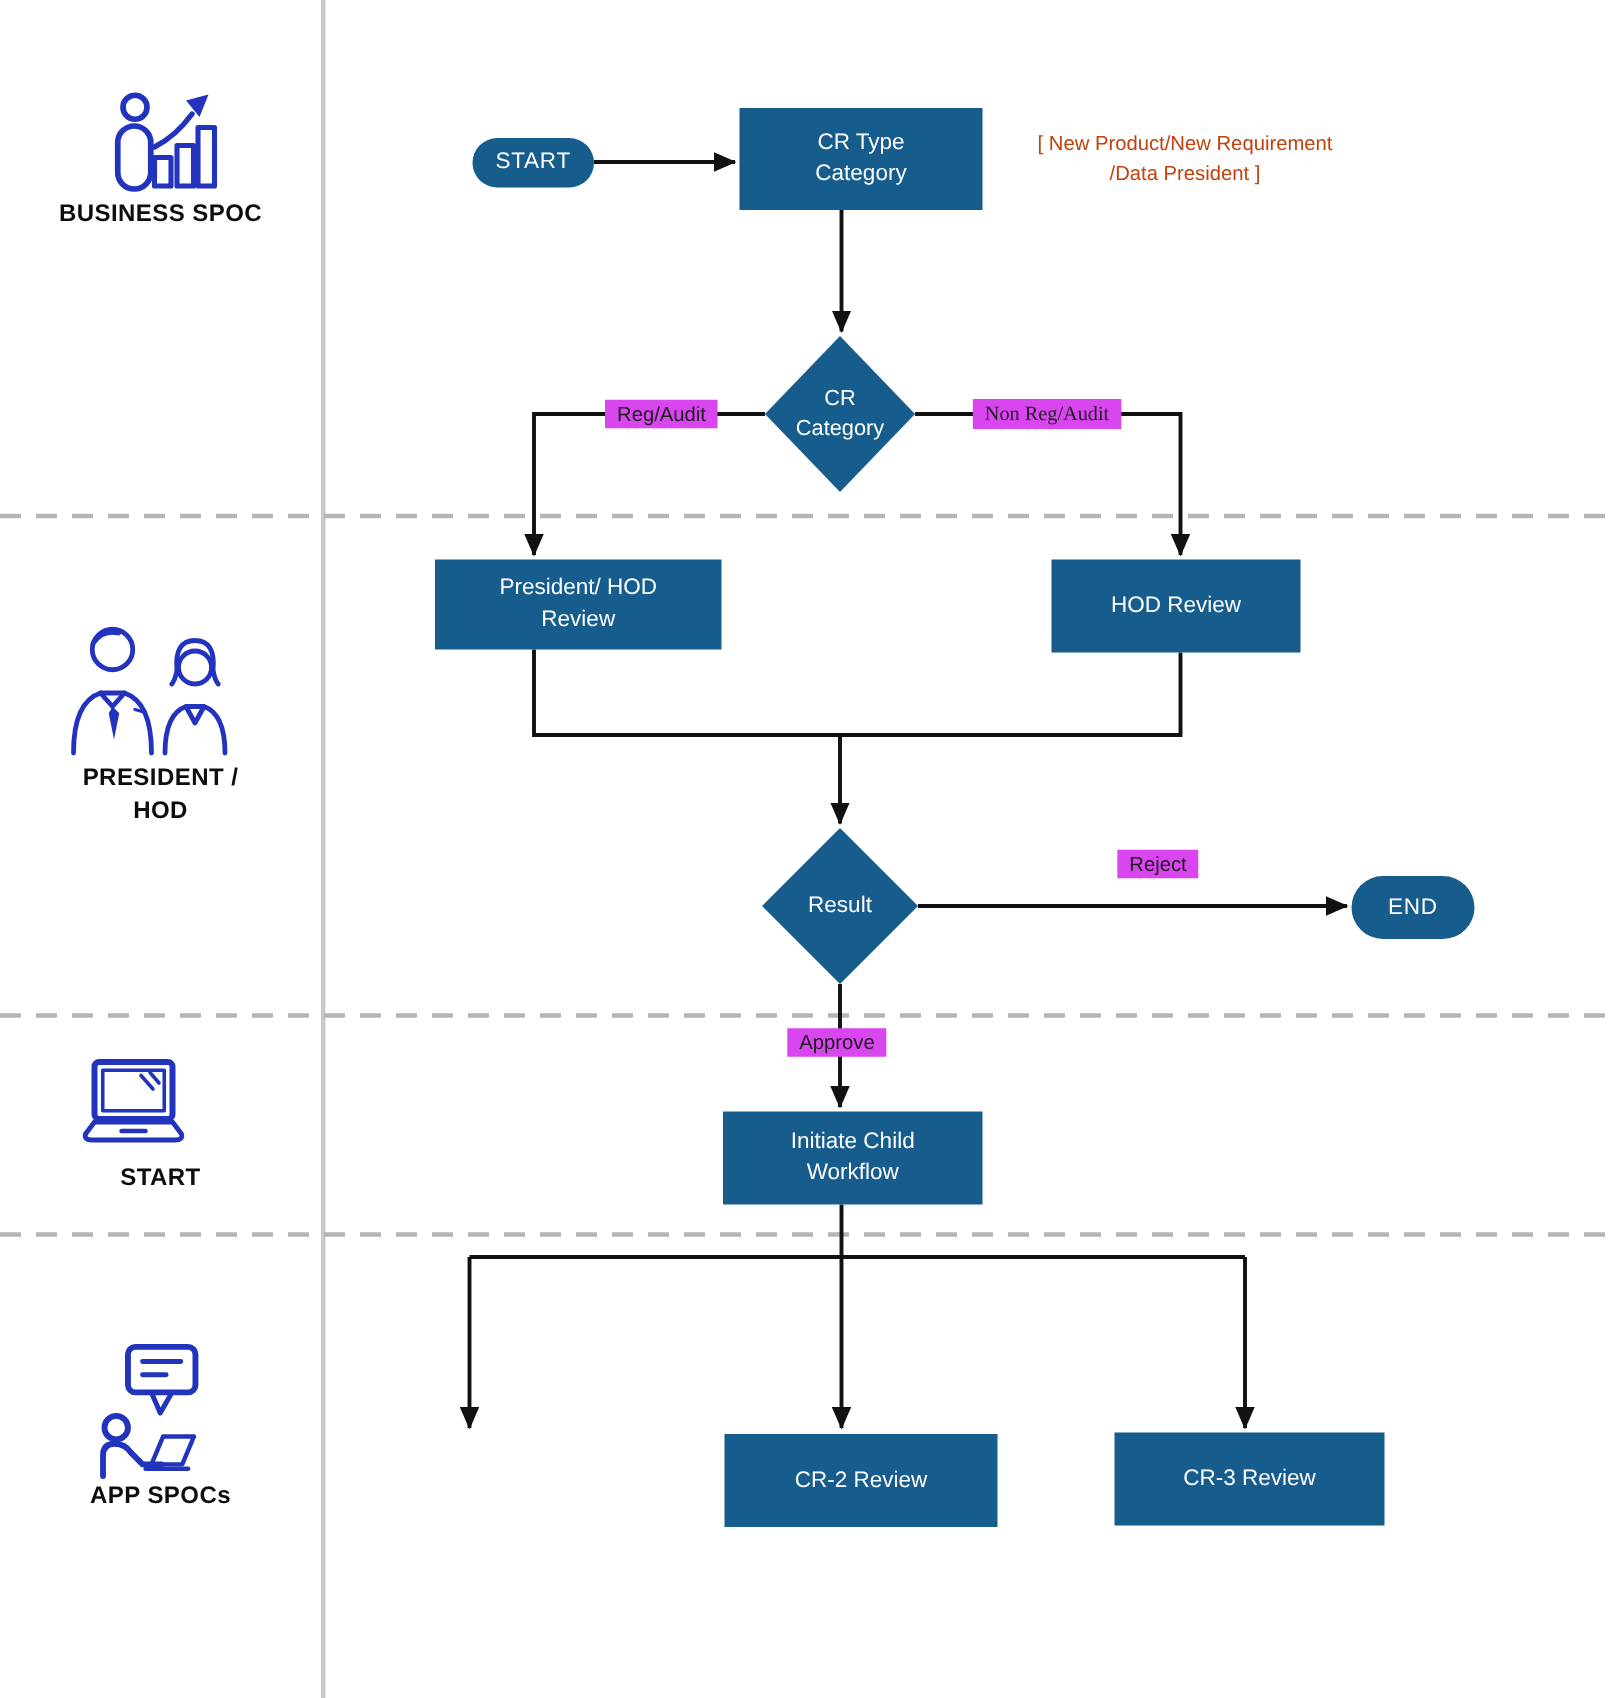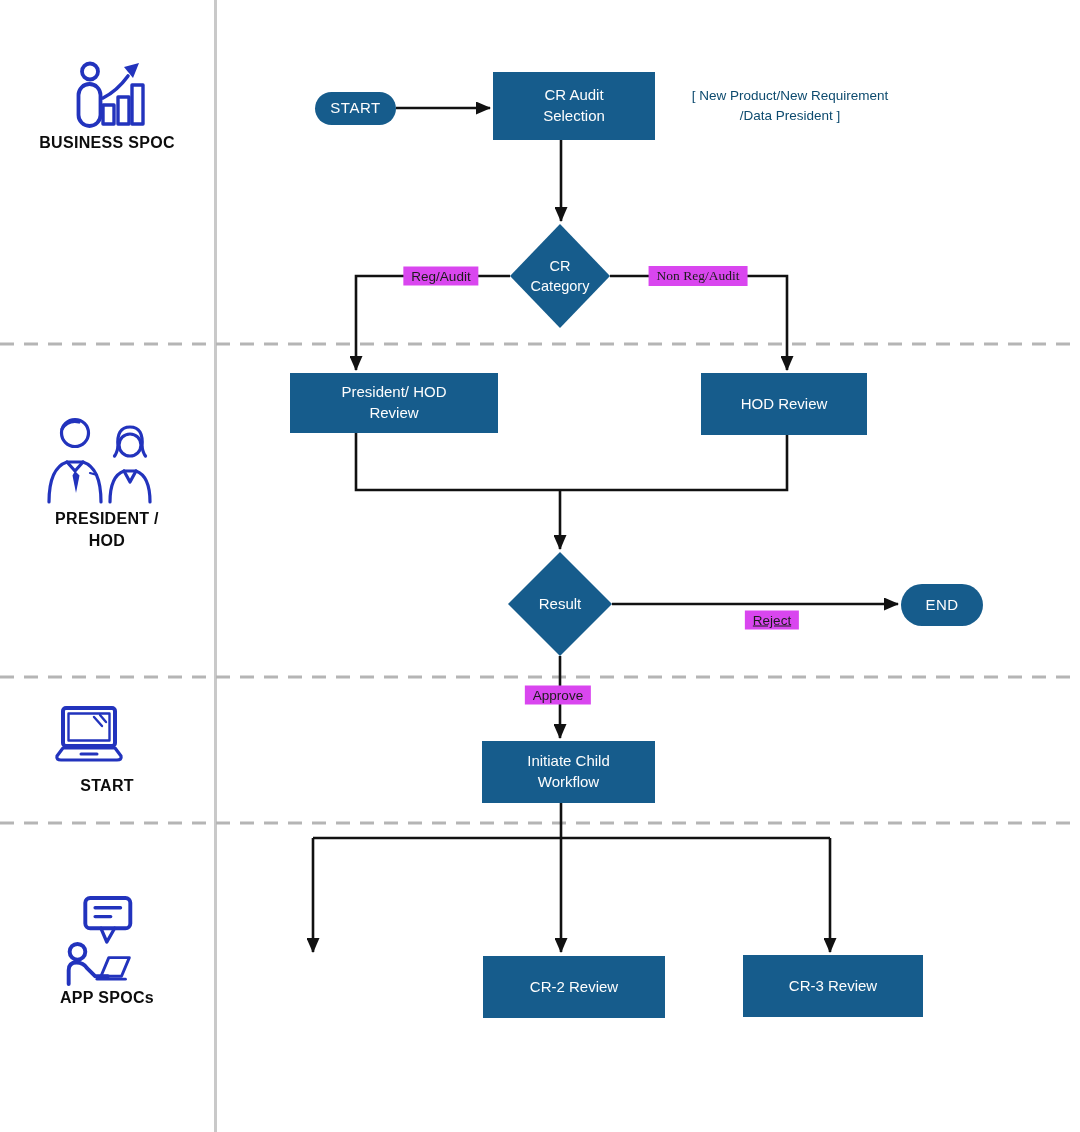--- a/index.html
+++ b/index.html
@@ -22,21 +22,21 @@
   .diamond{clip-path:polygon(50% 0,100% 50%,50% 100%,0 50%);font-size:14.5px;}
   .w72{max-width:72px;display:inline-block;}
   .w90{max-width:92px;display:inline-block;}
   .w110{max-width:112px;display:inline-block;}
   .w130{max-width:122px;display:inline-block;}
   .elabel{
     position:absolute;z-index:4;background:#d946ef;color:#1c1c1c;font-size:13.5px;
     padding:2px 8px;transform:translate(-50%,-50%);white-space:nowrap;
   }
   .annotation{
-    position:absolute;z-index:2;font-size:13.5px;color:#0c4a6e;
+    position:absolute;z-index:2;font-size:13.5px;color:#c2410c;
     text-align:center;line-height:1.5;
   }
 </style>
 </head>
 <body>
 
 <div class="canvas">
 
   <svg class="wires" width="1080" height="1132" viewBox="0 0 1080 1132">
     <defs>
@@ -116,33 +116,33 @@
       <path d="M4 90 L4 76 Q4 68 12 68 Q19 68 23 74 L31 82 L44 82" stroke-width="4"></path>
       <path d="M37 82 L45 63 L66 63 L58 82 Z" stroke-width="3"></path>
       <path d="M33 85 H62" stroke-width="3"></path>
     </g>
   </svg>
   <div class="lane-label" style="left:37px;top:987px;width:140px;">APP SPOCs</div>
 
   <div class="node pill" style="left:315px;top:92px;width:81px;height:33px;">START</div>
 
   <div class="node" style="left:493px;top:72px;width:162px;height:68px;">
-    <span class="w90">CR Audit Selection</span>
+    <span class="w90">CR Type Category</span>
   </div>
 
   <div class="annotation" style="left:665px;top:86px;width:250px;">
     <div>[ New Product/New Requirement</div>
     <div>/Data President ]</div>
   </div>
 
   <div class="node diamond" style="left:510px;top:224px;width:100px;height:104px;">
     <span class="w72">CR Category</span>
   </div>
 
-  <div class="node" style="left:290px;top:373px;width:208px;height:60px;">
+  <div class="node" style="left:290px;top:373px;width:191px;height:60px;">
     <span class="w130">President/ HOD Review</span>
   </div>
 
   <div class="node diamond" style="left:508px;top:552px;width:104px;height:104px;font-size:15px;">Result</div>
 
   <div class="node" style="left:701px;top:373px;width:166px;height:62px;">HOD Review</div>
 
   <div class="node pill" style="left:901px;top:584px;width:82px;height:42px;border-radius:21px;">END</div>
 
   <div class="node" style="left:482px;top:741px;width:173px;height:62px;">
@@ -151,17 +151,17 @@
 
 
   <div class="node" style="left:483px;top:956px;width:182px;height:62px;">CR-2 Review</div>
 
   <div class="node" style="left:743px;top:955px;width:180px;height:62px;">CR-3 Review</div>
 
   <div class="elabel" style="left:441px;top:276px;">Reg/Audit</div>
 
   <div class="elabel" style="left:698px;top:276px;font-family:Liberation Serif, serif;">Non Reg/Audit</div>
 
-  <div class="elabel" style="left:772px;top:620px;text-decoration:underline;">Reject</div>
+  <div class="elabel" style="left:772px;top:576px;">Reject</div>
 
   <div class="elabel" style="left:558px;top:695px;">Approve</div>
 
 </div>
 
 </body></html>

